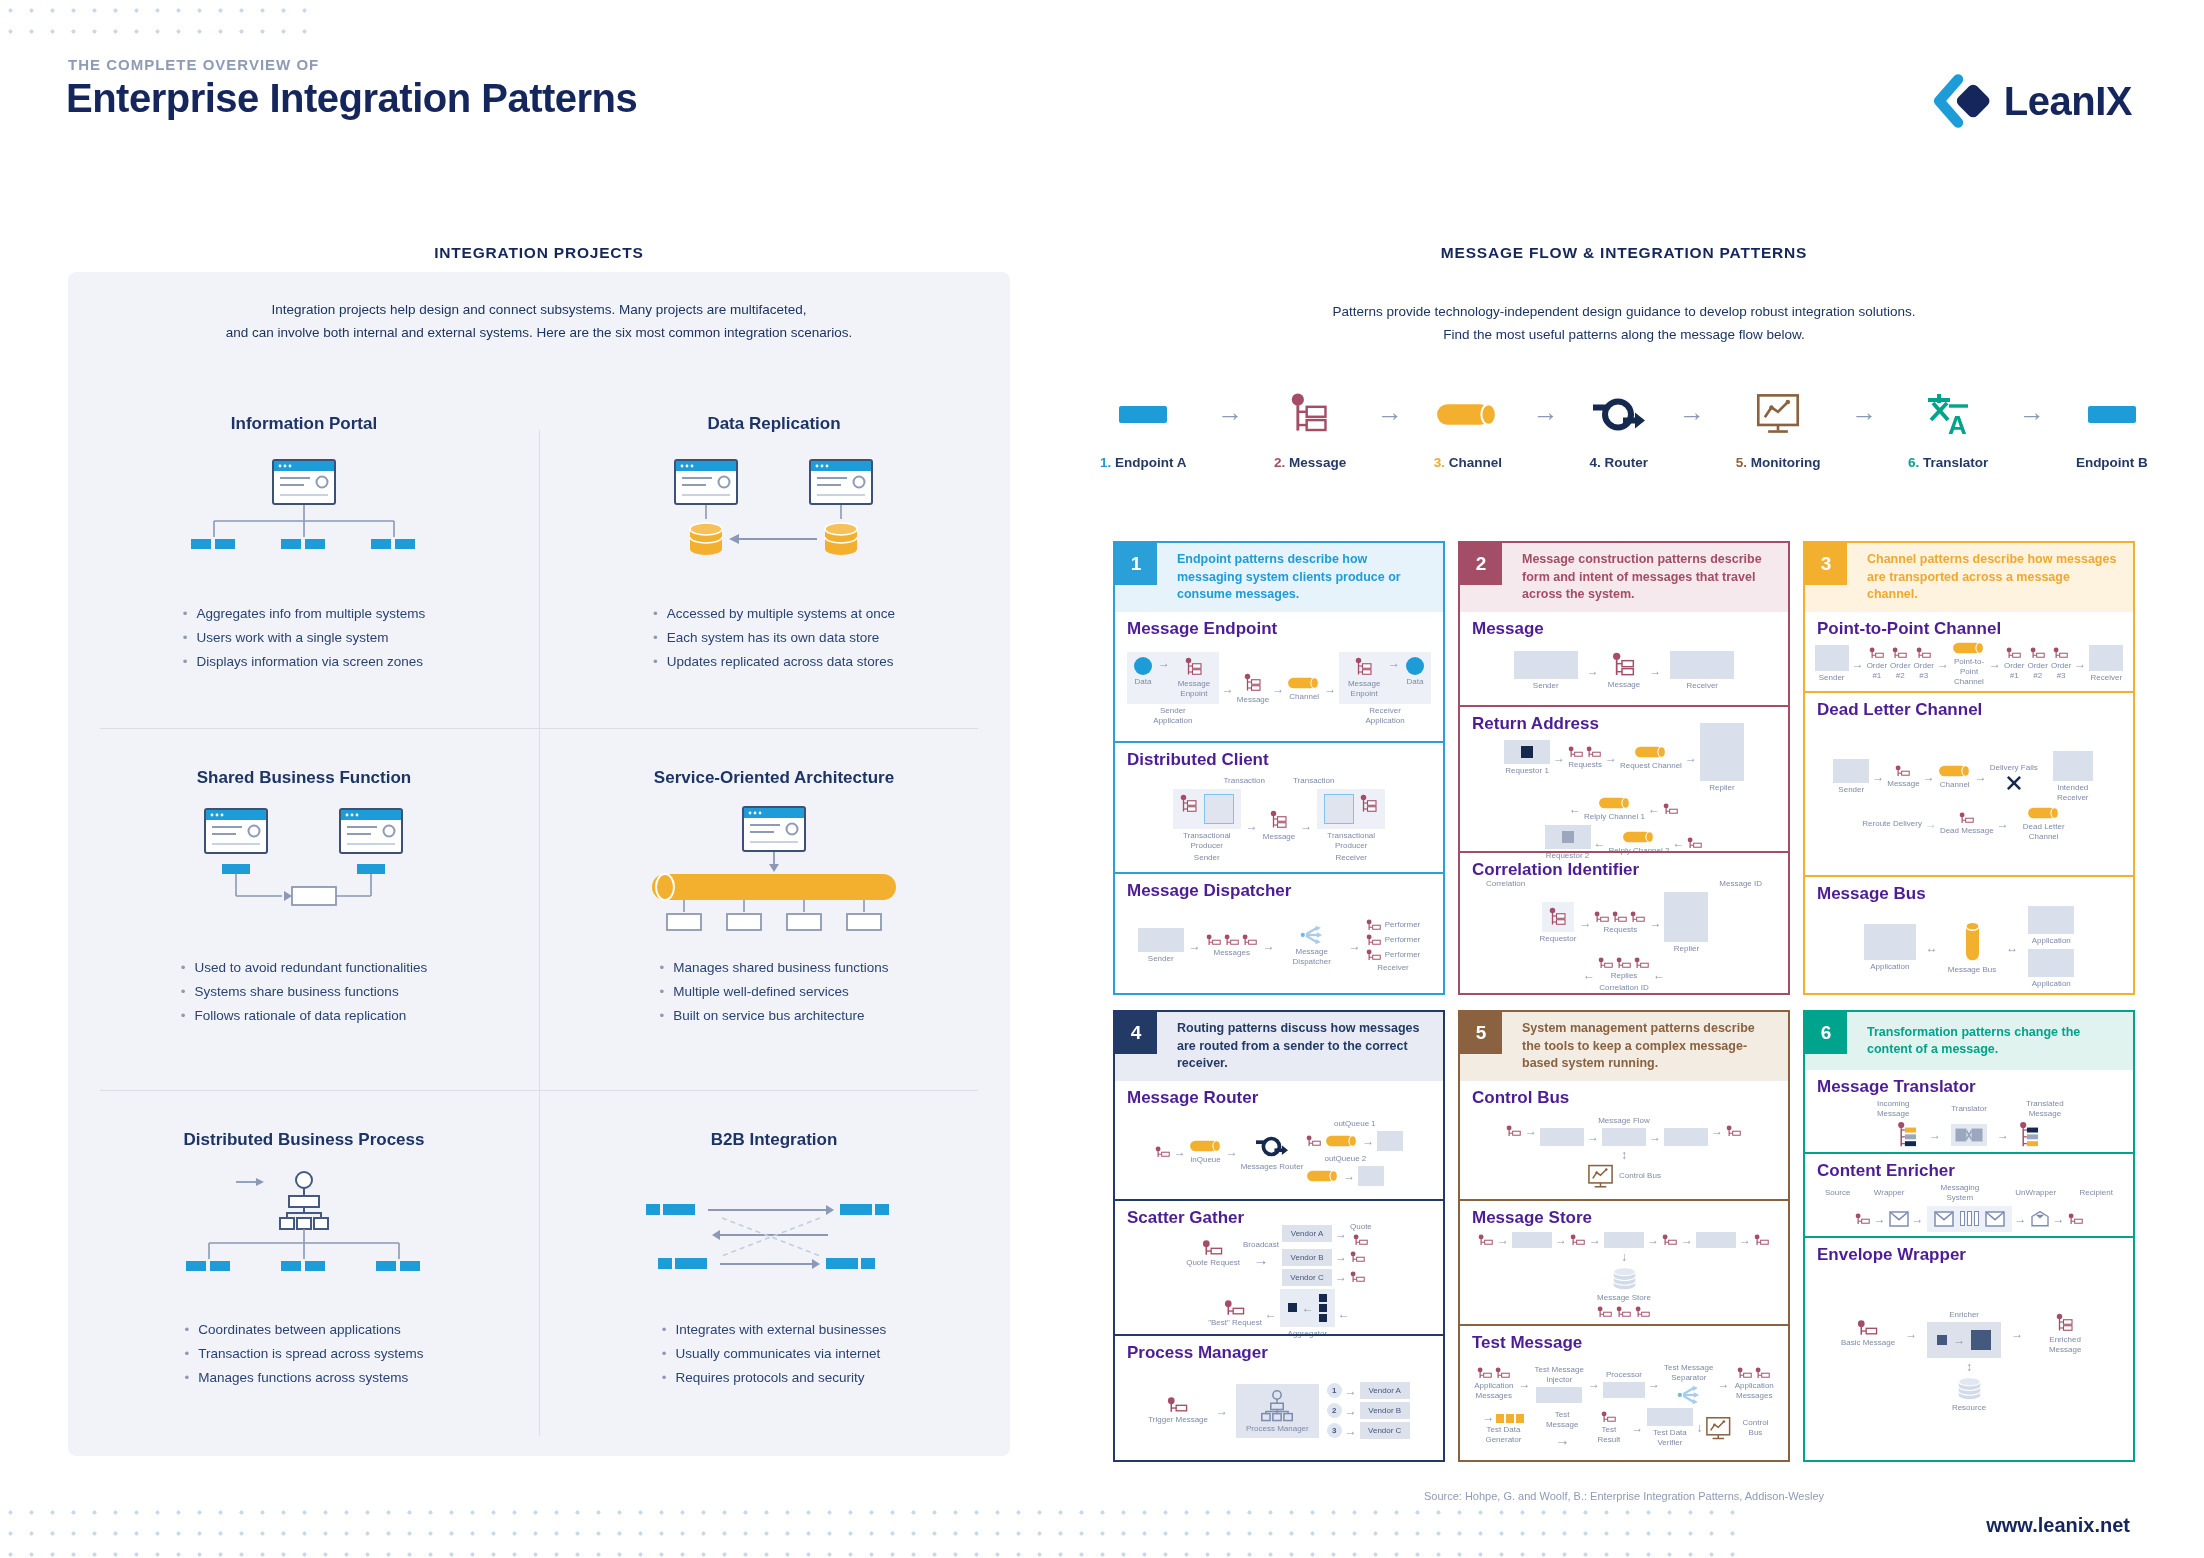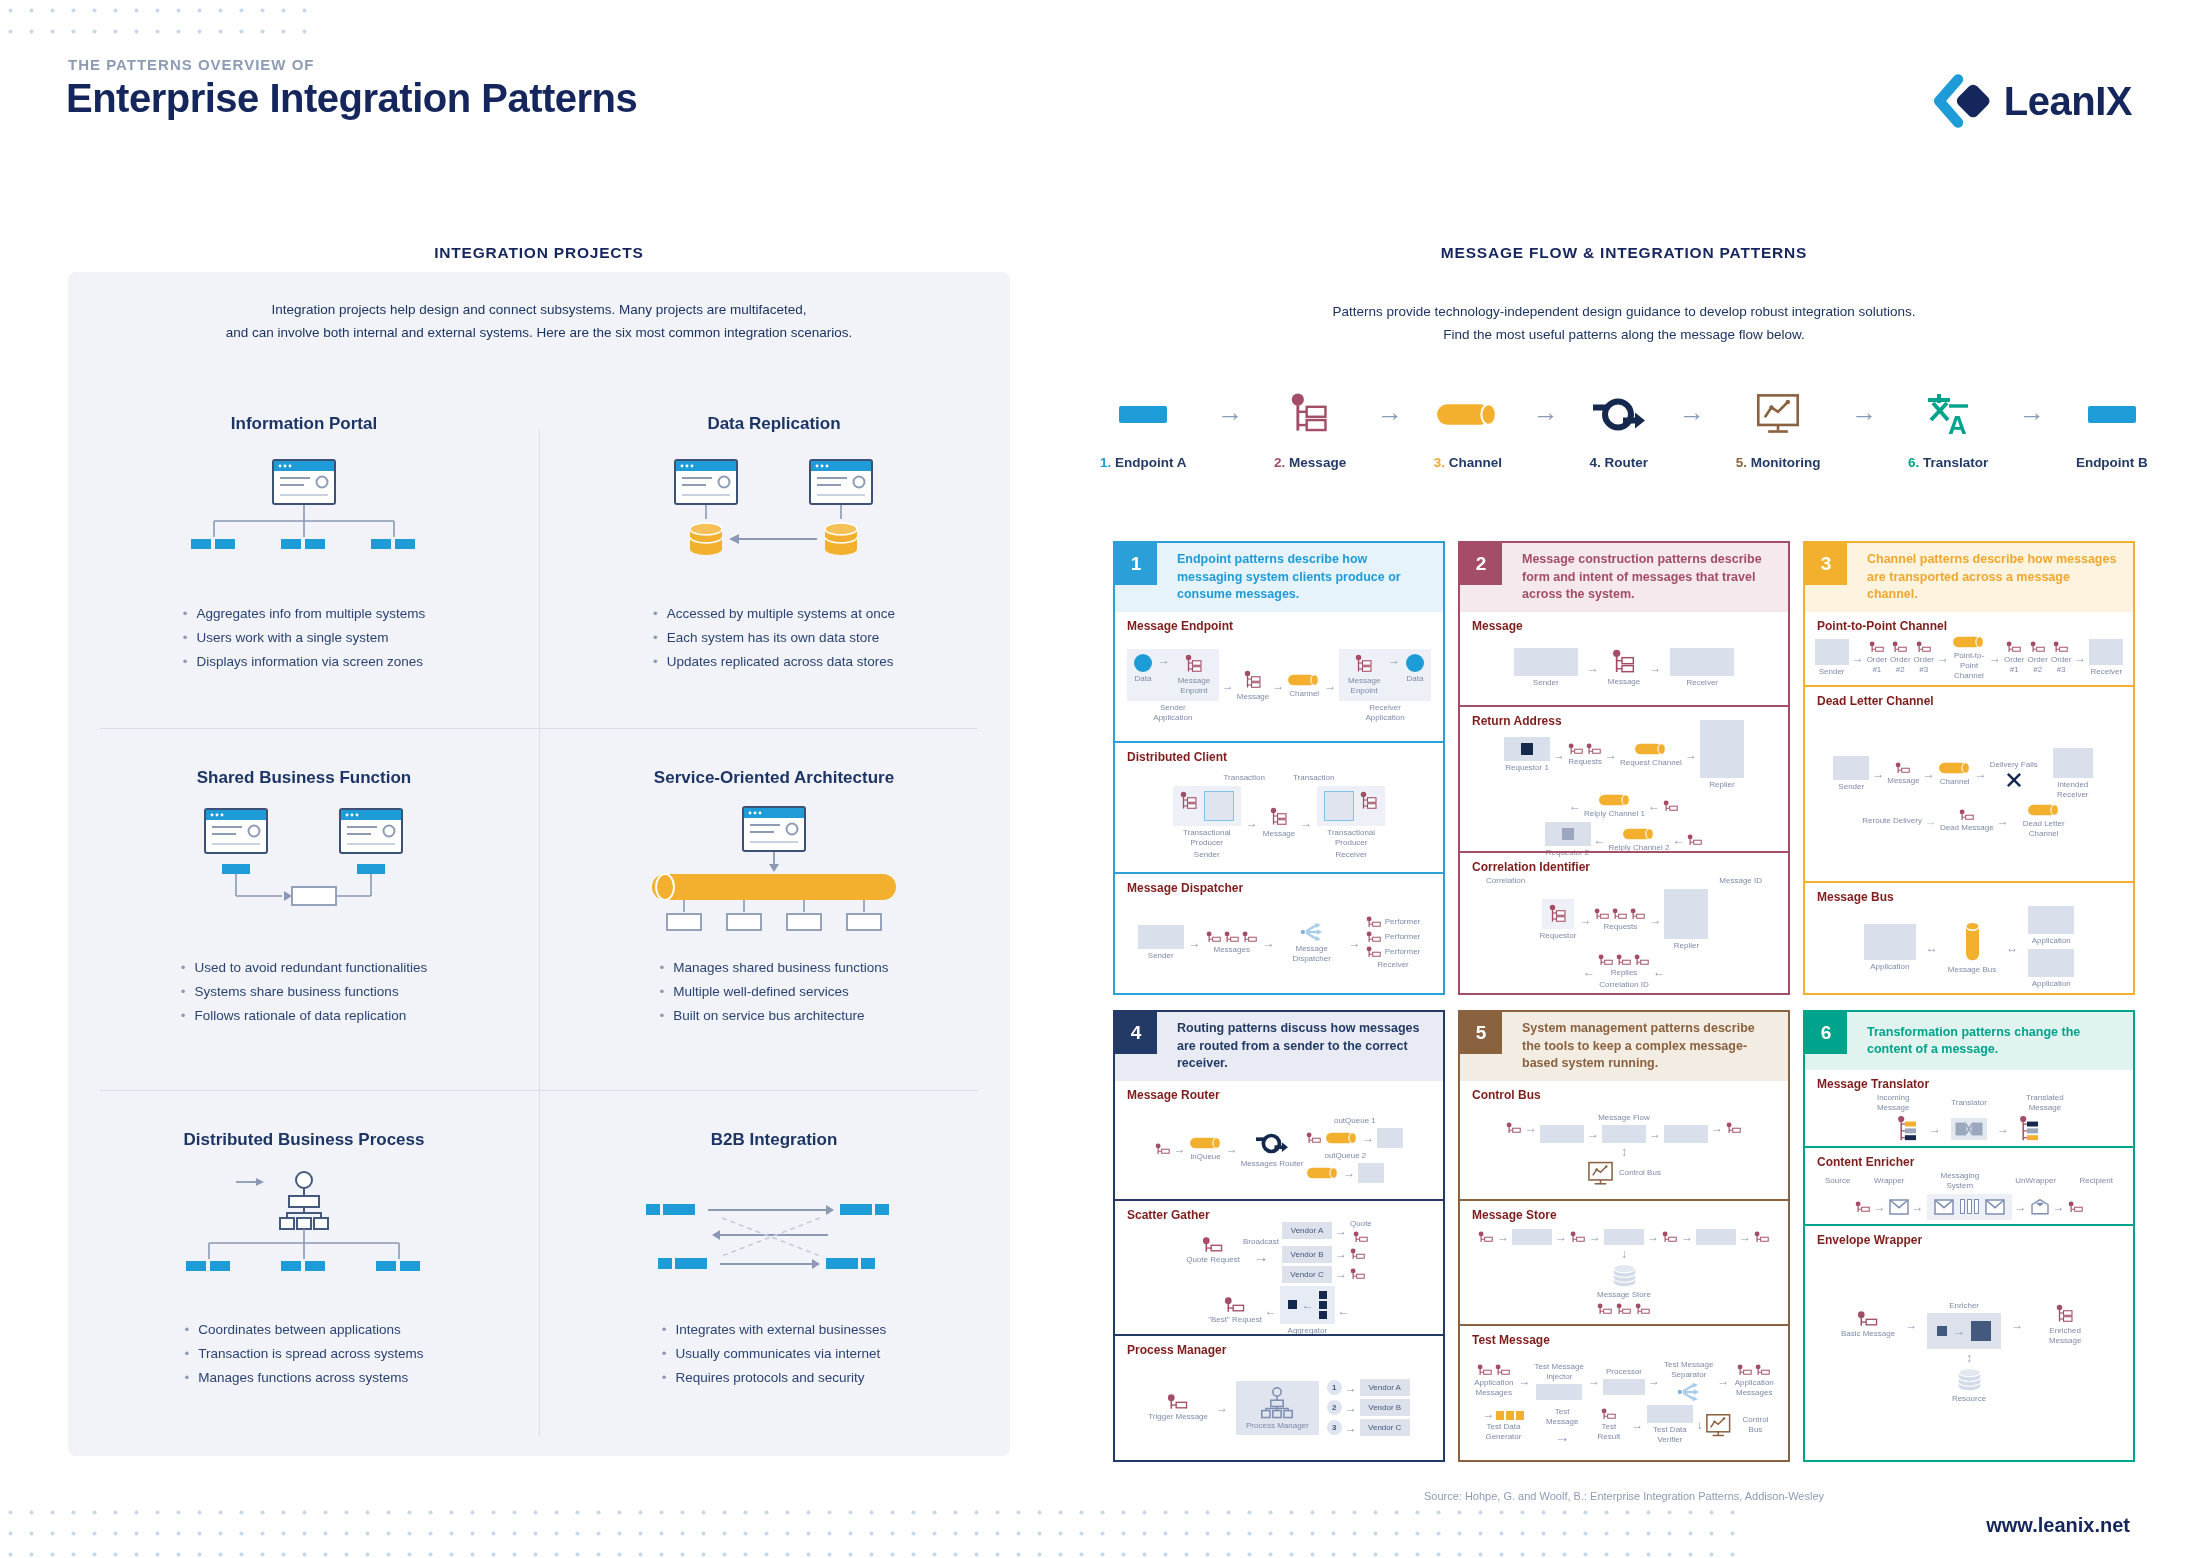--- a/index.html
+++ b/index.html
@@ -43,21 +43,21 @@
   .f-m{width:40px;height:42px}.f-ch{width:66px;height:27px}.f-rt{width:52px;height:43px}.f-mon{width:46px;height:42px}.f-tr{width:46px;height:44px}
   
   .pgrid{left:1113px;top:541px;display:grid;grid-template-columns:repeat(3,332px);grid-template-rows:454px 452px;gap:15px 13px}
   .pbox{border:2px solid var(--ac);background:#fff;display:flex;flex-direction:column}
   .pbox-head{position:relative;background:var(--tint);min-height:58px;display:flex;align-items:center;padding:8px 12px 8px 62px}
   .pbox-num{position:absolute;left:0;top:0;width:42px;height:42px;background:var(--ac);color:#fff;font-weight:800;font-size:19px;display:flex;align-items:center;justify-content:center}
   .pbox-desc{font-size:12.5px;font-weight:700;color:var(--dc);line-height:1.4}
   .pbox-body{flex:1;display:flex;flex-direction:column;min-height:0}
   .sec{padding:7px 12px 4px;display:flex;flex-direction:column;min-height:0}
   .sec+.sec{border-top:2px solid var(--ac)}
-  .sec h4{font-size:12px;font-weight:700;color:#7f1d1d;margin-bottom:2px}
+  .sec h4{font-size:17px;font-weight:700;color:#4c1d95;margin-bottom:2px}
   .dgs{flex:1;display:flex;flex-direction:column;justify-content:center;gap:3px;min-height:0}
   .dg{display:flex;align-items:center;justify-content:center;gap:5px}
   .dg.tight{gap:3px}
   .nd{display:flex;flex-direction:column;align-items:center;gap:2px}
   .nl,.nlt,.cap{font-size:8px;color:#7d8aa8;text-align:center;line-height:1.25;max-width:64px}
   .ar{color:#8a99b5;font-size:12px;line-height:1}
   .ar::before{content:"\2192"}
   .ar.l::before{content:"\2190"}
   .ar.lr::before{content:"\2194"}
   .ar.d::before{content:"\2193"}
@@ -221,21 +221,21 @@
   <rect x="32" y="7" width="17" height="20" fill="#9aa7bd"></rect>
   <line x1="24" y1="10" x2="32" y2="24" stroke="#9aa7bd" stroke-width="2.5"></line>
   <line x1="24" y1="24" x2="32" y2="10" stroke="#9aa7bd" stroke-width="2.5"></line>
 </symbol>
 </defs>
 </svg>
 
 <div class="abs dots dots-top"></div>
 <div class="abs dots dots-bottom"></div>
 
-<div class="abs eyebrow">THE PATTERNS OVERVIEW OF</div>
+<div class="abs eyebrow">THE COMPLETE OVERVIEW OF</div>
 <h1 class="abs title">Enterprise Integration Patterns</h1>
 <div class="abs logo">
   <svg width="66" height="66" viewBox="0 0 70 70">
     <path d="M34 12 L14 35 L34 58" stroke="#1e9cd7" stroke-width="11" fill="none" stroke-linecap="round" stroke-linejoin="round"></path>
     <rect x="36" y="21" width="28" height="28" rx="6" transform="rotate(45 50 35)" fill="#15265c"></rect>
   </svg>
   <span class="logo-text">LeanIX</span>
 </div>
 
 <div class="abs sec-head lh">INTEGRATION PROJECTS</div>

